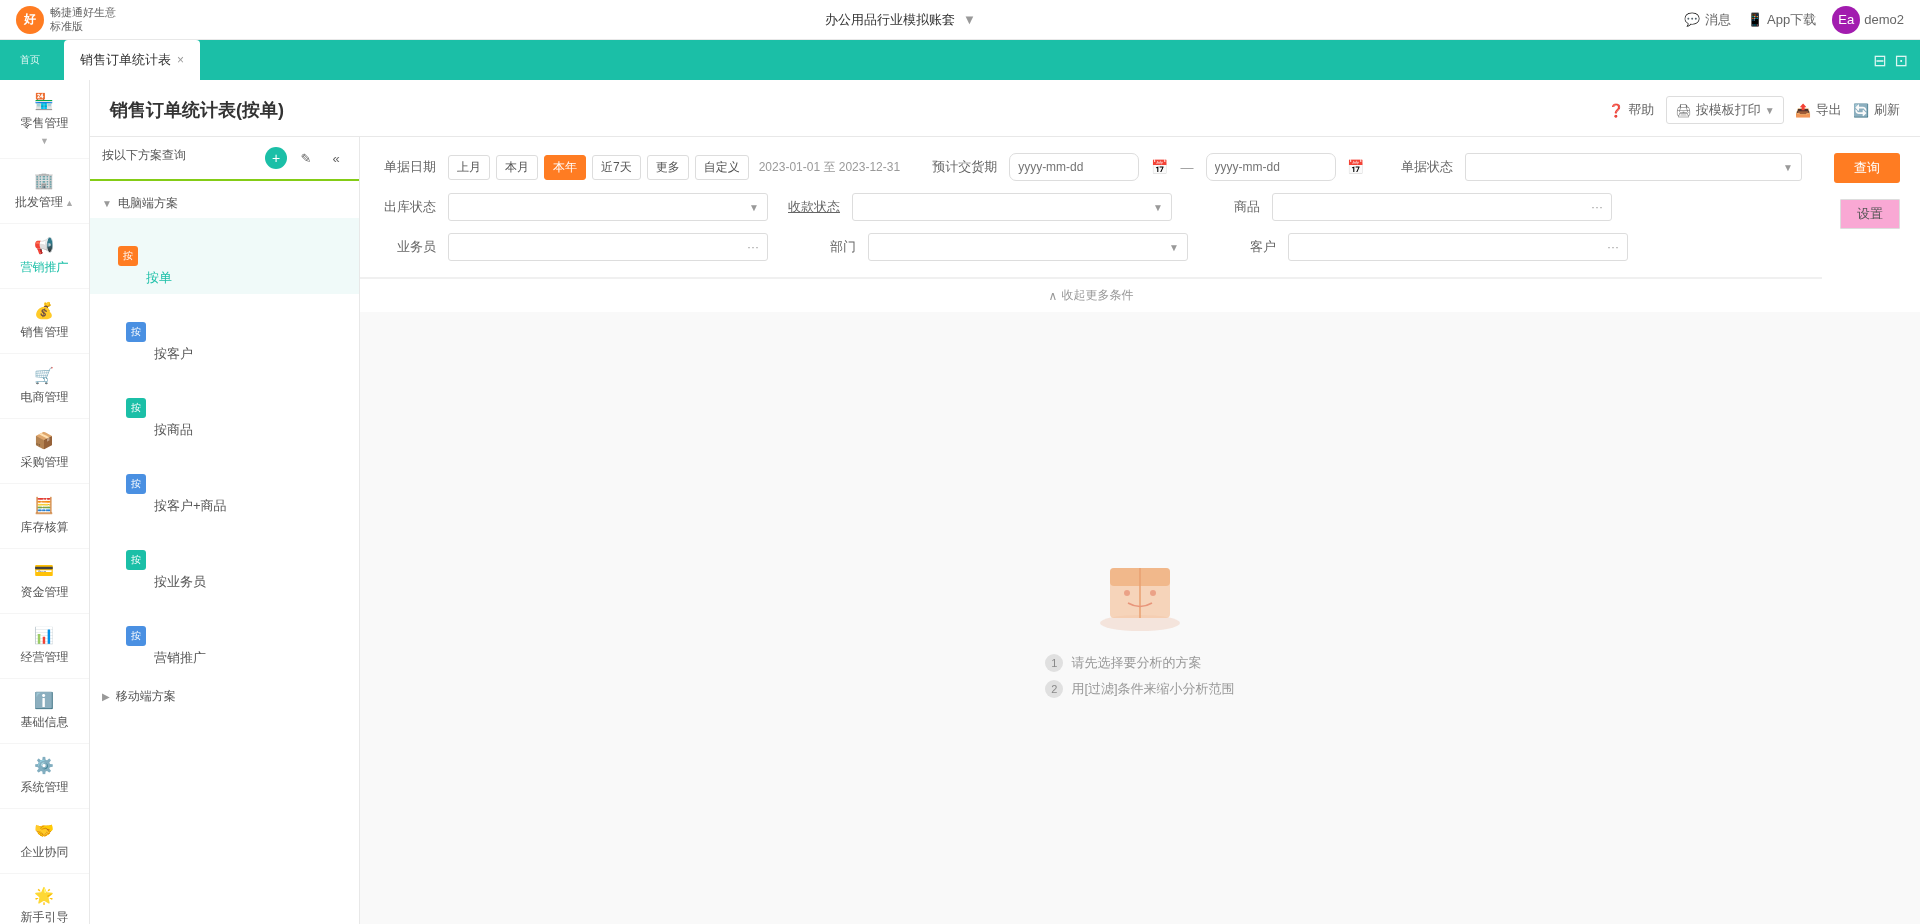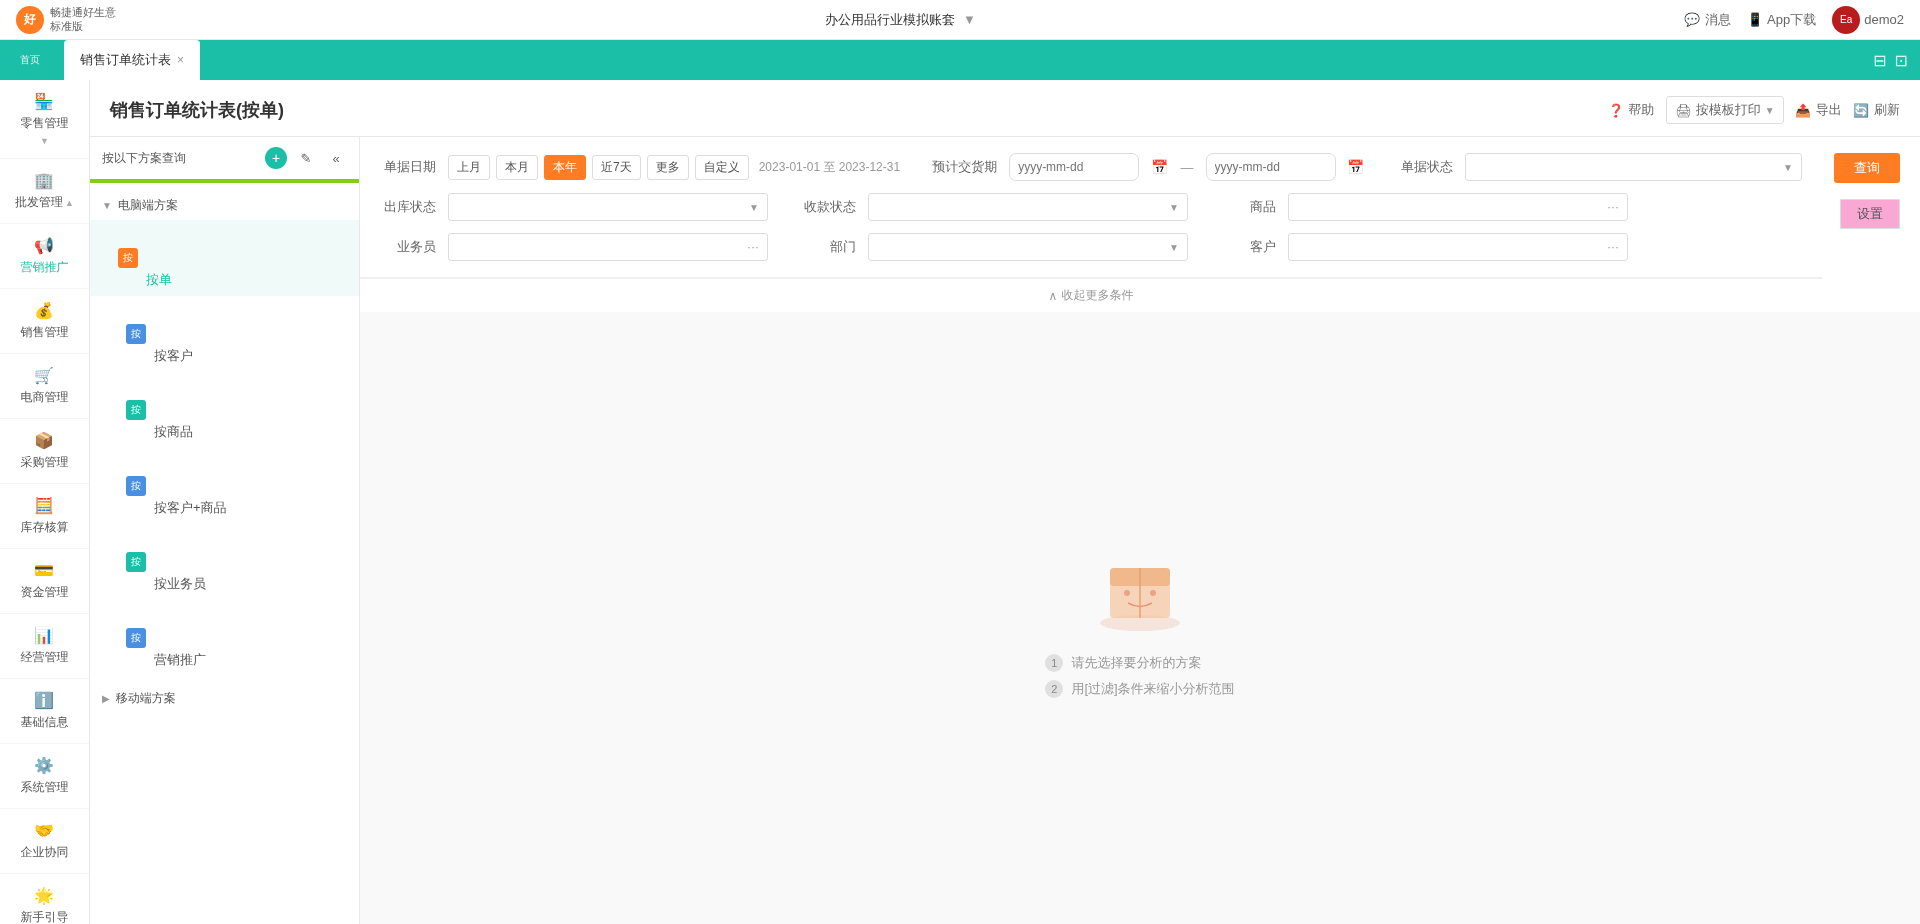--- a/index.html
+++ b/index.html
@@ -7,21 +7,21 @@
 
     
     .top-bar { height: 40px; background: #fff; display: flex; align-items: center; justify-content: space-between; padding: 0 16px; border-bottom: 1px solid #e8e8e8; flex-shrink: 0; }
     .top-bar-left { display: flex; align-items: center; gap: 8px; }
     .logo-area { display: flex; align-items: center; gap: 6px; }
     .logo-icon { width: 28px; height: 28px; background: #ff7c22; border-radius: 50%; display: flex; align-items: center; justify-content: center; color: white; font-size: 12px; font-weight: bold; }
     .logo-text { font-size: 11px; color: #666; line-height: 1.2; }
     .top-bar-center { display: flex; align-items: center; gap: 8px; }
     .top-bar-right { display: flex; align-items: center; gap: 16px; }
     .top-right-item { display: flex; align-items: center; gap: 4px; color: #666; font-size: 13px; cursor: pointer; }
-    .avatar { width: 28px; height: 28px; background: #b91c1c; border-radius: 50%; display: flex; align-items: center; justify-content: center; color: white; font-size: 10px; }
+    .avatar { width: 28px; height: 28px; background: #a21caf; border-radius: 50%; display: flex; align-items: center; justify-content: center; color: white; font-size: 13px; }
 
     
     .tab-bar { height: 40px; background: #1bbfa7; display: flex; align-items: center; padding: 0 0; flex-shrink: 0; }
     .tab-home { padding: 0 20px; height: 40px; display: flex; align-items: center; color: rgba(255,255,255,0.85); font-size: 10px; cursor: pointer; }
     .tab-active { background: #fff; color: #333; height: 40px; padding: 0 16px; display: flex; align-items: center; gap: 6px; font-size: 13px; cursor: pointer; border-radius: 4px 4px 0 0; margin-left: 4px; }
     .tab-close { color: #999; font-size: 12px; cursor: pointer; }
     .tab-bar-right { margin-left: auto; display: flex; align-items: center; gap: 8px; padding-right: 12px; }
     .tab-bar-btn { color: rgba(255,255,255,0.85); font-size: 16px; cursor: pointer; }
 
     
@@ -42,21 +42,21 @@
     .page-title { font-size: 18px; font-weight: bold; color: #333; padding-bottom: 12px; }
     .page-header-actions { display: flex; align-items: center; gap: 12px; padding-bottom: 12px; }
     .header-action { display: flex; align-items: center; gap: 4px; color: #666; font-size: 13px; cursor: pointer; }
     .header-action-print { display: flex; align-items: center; gap: 4px; color: #666; font-size: 13px; cursor: pointer; border: 1px solid #ddd; padding: 4px 8px; border-radius: 3px; }
 
     
     .content-body { display: flex; flex: 1; overflow: hidden; }
 
     
     .left-panel { width: 270px; background: #fff; border-right: 1px solid #e8e8e8; flex-shrink: 0; display: flex; flex-direction: column; }
-    .left-panel-header { padding: 10px 12px; display: flex; align-items: center; gap: 8px; border-bottom: 4px solid #84cc16; }
+    .left-panel-header { padding: 10px 12px; display: flex; gap: 8px; border-bottom: 2px solid #84cc16; }
     .icon-btn { width: 22px; height: 22px; border-radius: 50%; display: flex; align-items: center; justify-content: center; cursor: pointer; color: #666; font-size: 14px; }
     .icon-btn-add { background: #1bbfa7; color: white; }
     .scheme-section { padding: 8px 0; }
     .scheme-group-header { display: flex; align-items: center; gap: 6px; padding: 6px 12px; cursor: pointer; }
     .scheme-item { display: flex; align-items: center; gap: 8px; padding: 7px 12px 7px 28px; cursor: pointer; color: #555; font-size: 13px; }
     .scheme-item.active { color: #1bbfa7; background: #f0faf9; }
     .scheme-item-icon { width: 20px; height: 20px; border-radius: 3px; display: flex; align-items: center; justify-content: center; font-size: 11px; color: white; flex-shrink: 0; }
     .scheme-item-icon.orange { background: #ff7c22; }
     .scheme-item-icon.blue { background: #4a90e2; }
     .scheme-item-icon.green { background: #1bbfa7; }
@@ -313,21 +313,21 @@
                 </div>
               </div>
 
               <div class="filter-row">
                 <span class="filter-label">出库状态</span>
                 <div class="filter-select">
                   <span></span>
                   <span class="filter-select-arrow">▼</span>
                 </div>
 
-                <span class="filter-label" style="margin-left:20px;">收款状态</span>
+                <span class="filter-label" style="margin-left:4px;text-decoration:underline;">收款状态</span>
                 <div class="filter-select">
                   <span></span>
                   <span class="filter-select-arrow">▼</span>
                 </div>
 
                 <span class="filter-label" style="margin-left:20px;">商品</span>
                 <div class="filter-select" style="flex:1;max-width:340px;justify-content:flex-end;">
                   <span class="filter-more-btn">···</span>
                 </div>
               </div>

